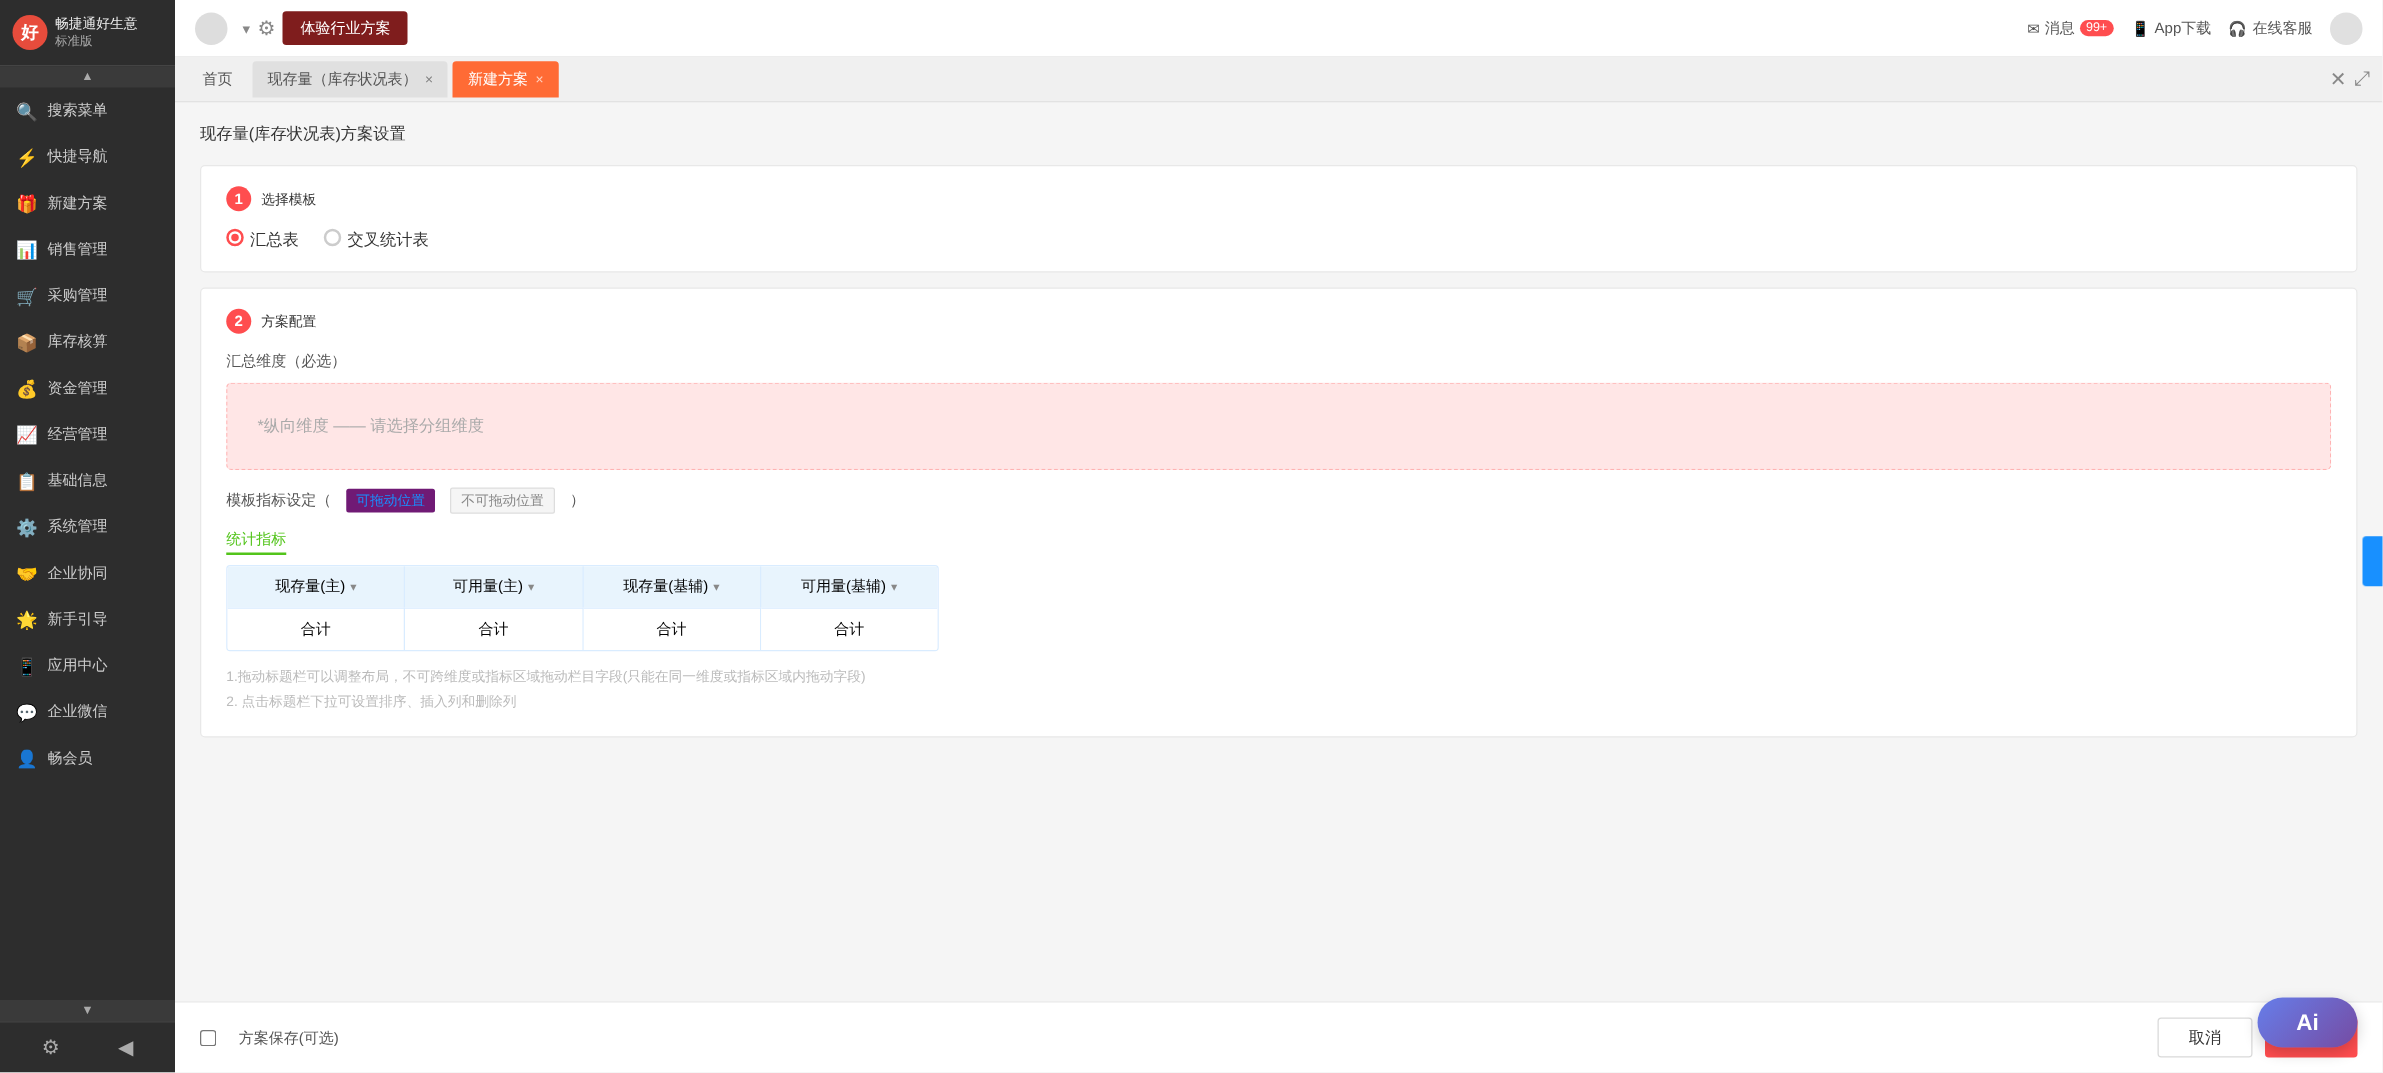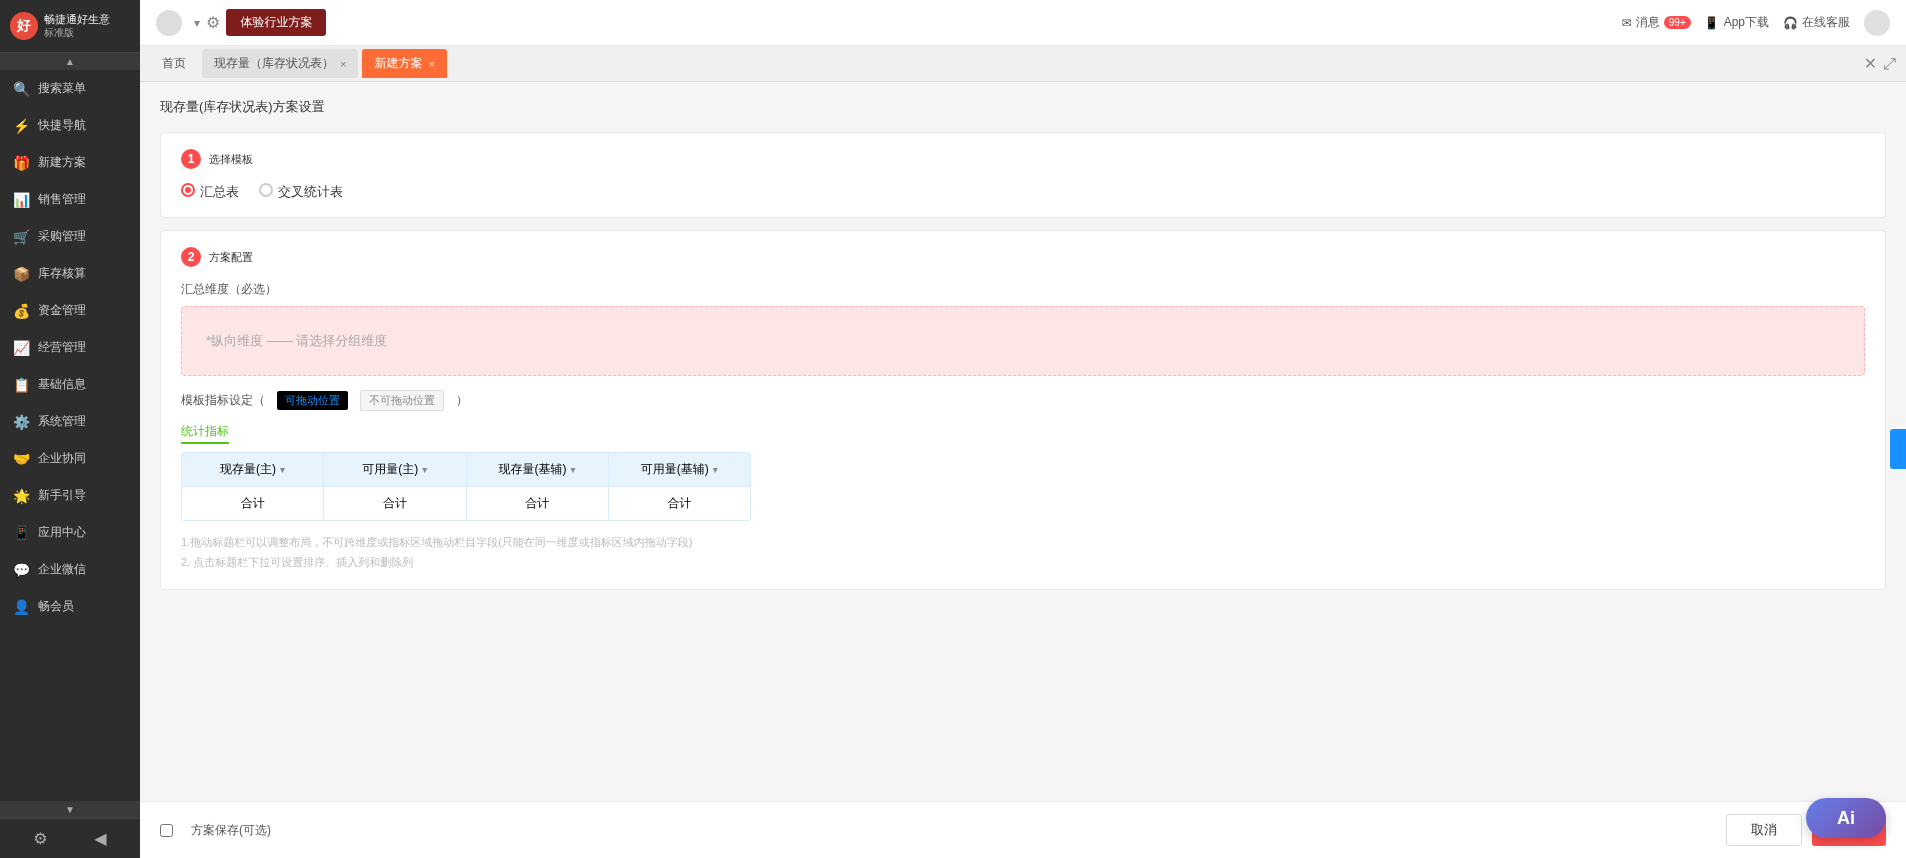--- a/index.html
+++ b/index.html
@@ -157,21 +157,21 @@
       padding: 20px 24px; display: flex; align-items: center; gap: 16px;
       min-height: 70px;
     }
     .dimension-placeholder { color: #aaa; font-size: 13px; }
 
     
     .indicator-row { display: flex; align-items: center; gap: 12px; margin-bottom: 12px; font-size: 12px; color: #555; }
     .indicator-badge {
       display: inline-block; padding: 2px 8px; border-radius: 2px; font-size: 11px;
     }
-    .indicator-drag { background: #000000; color: #1890ff; }
+    .indicator-drag { background: #701a75; color: #1890ff; }
     .indicator-nodrag { background: #f5f5f5; border: 1px solid #ddd; color: #888; }
 
     
     .stats-section { margin-top: 8px; }
     .stats-label { font-size: 12px; color: #52c41a; font-weight: 500; margin-bottom: 8px; border-bottom: 2px solid #52c41a; display: inline-block; padding-bottom: 2px; }
     .stats-table { border: 1px solid #d9ecff; border-radius: 3px; overflow: hidden; width: 100%; max-width: 570px; }
     .stats-table-header { display: flex; background: #e8f4fd; }
     .stats-table-body { display: flex; }
     .stats-col {
       flex: 1; text-align: center; padding: 8px 20px; font-size: 12px;

